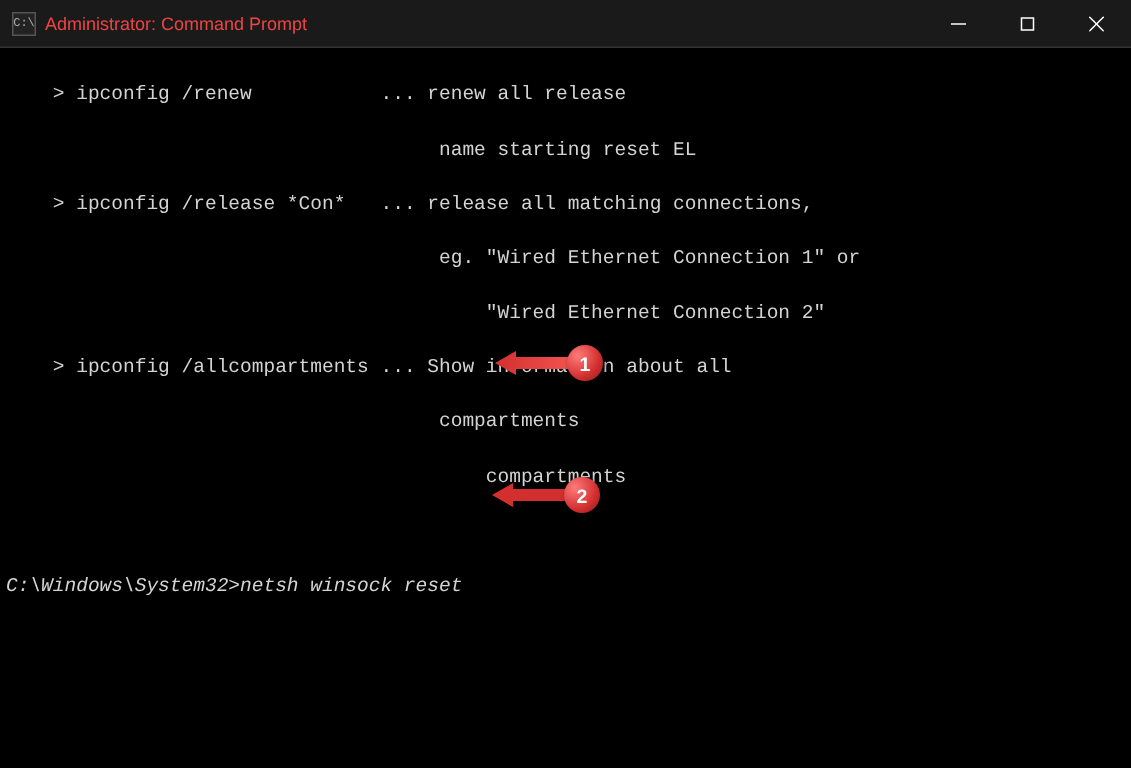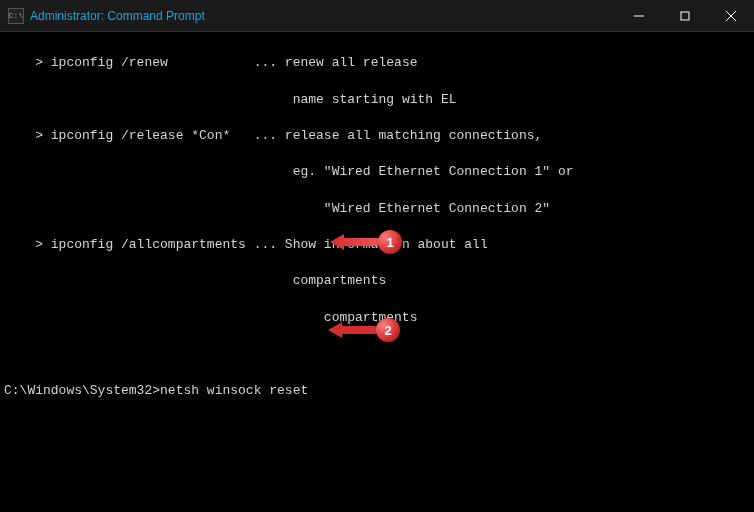--- a/index.html
+++ b/index.html
@@ -27,21 +27,21 @@
       display: inline-flex;
       align-items: center;
       justify-content: center;
       margin-right: 6px;
       background: #222;
       color: #aaa;
       font-size: 8px;
       border: 1px solid #555;
     }
     .titlebar-title {
-      color: #0ea5e9;
+      color: #ef4444;
       font-family: 'Segoe UI', sans-serif;
       font-size: 12px;
       flex: 1;
     }
     .window-controls {
       display: flex;
       height: 100%;
     }
     .wc-btn {
       width: 46px;
@@ -54,20 +54,21 @@
     .wc-btn svg { width: 10px; height: 10px; }
     .terminal {
       padding: 4px 4px 4px 4px;
       line-height: 1.4;
       white-space: pre;
       font-size: 13px;
       color: #d4d4d4;
     }
     .prompt-line {
       position: relative;
+      font-style: italic;
     }
     .callout {
       position: absolute;
       display: flex;
       align-items: center;
       z-index: 10;
     }
     .arrow {
       width: 50px;
       height: 18px;
@@ -112,21 +113,21 @@
       <svg viewBox="0 0 10 10">
           <line x1="0" y1="0" x2="10" y2="10" stroke="#fff" stroke-width="1"></line>
           <line x1="10" y1="0" x2="0" y2="10" stroke="#fff" stroke-width="1"></line>
         </svg>
     </div>
   </div>
 </div>
 
 <div class="terminal">
 <div><span>    &gt; ipconfig /renew</span>           <span>... renew all release</span></div>
-<div>                                 <span>    name starting with EL</span></div>
+<div>                                 <span>    name starting reset EL</span></div>
 <div><span>    &gt; ipconfig /release *Con*</span>   <span>... release all matching connections,</span></div>
 <div>                                 <span>    eg. "Wired Ethernet Connection 1" or</span></div>
 <div>                                 <span>        "Wired Ethernet Connection 2"</span></div>
 <div><span>    &gt; ipconfig /allcompartments</span> <span>... Show information about all</span></div>
 <div>                                 <span>    compartments</span></div>
 <div>                                     <span>    compartments</span></div>
 <br>
 <div class="prompt-line"><span>C:\Windows\System32&gt;</span><span>netsh winsock reset</span></div>
 <br>
 

